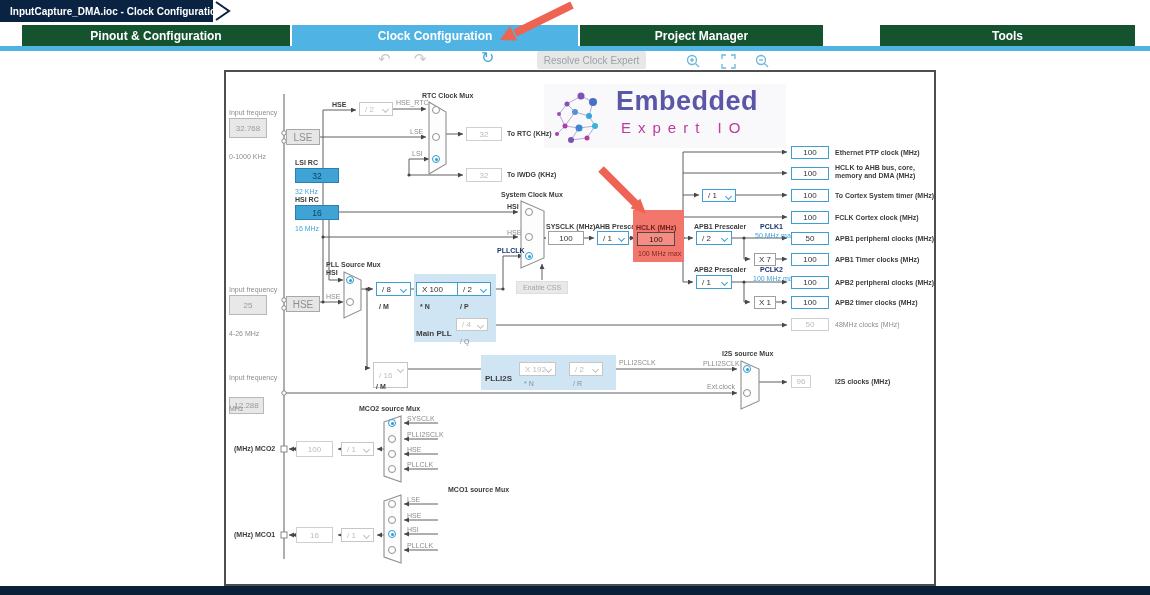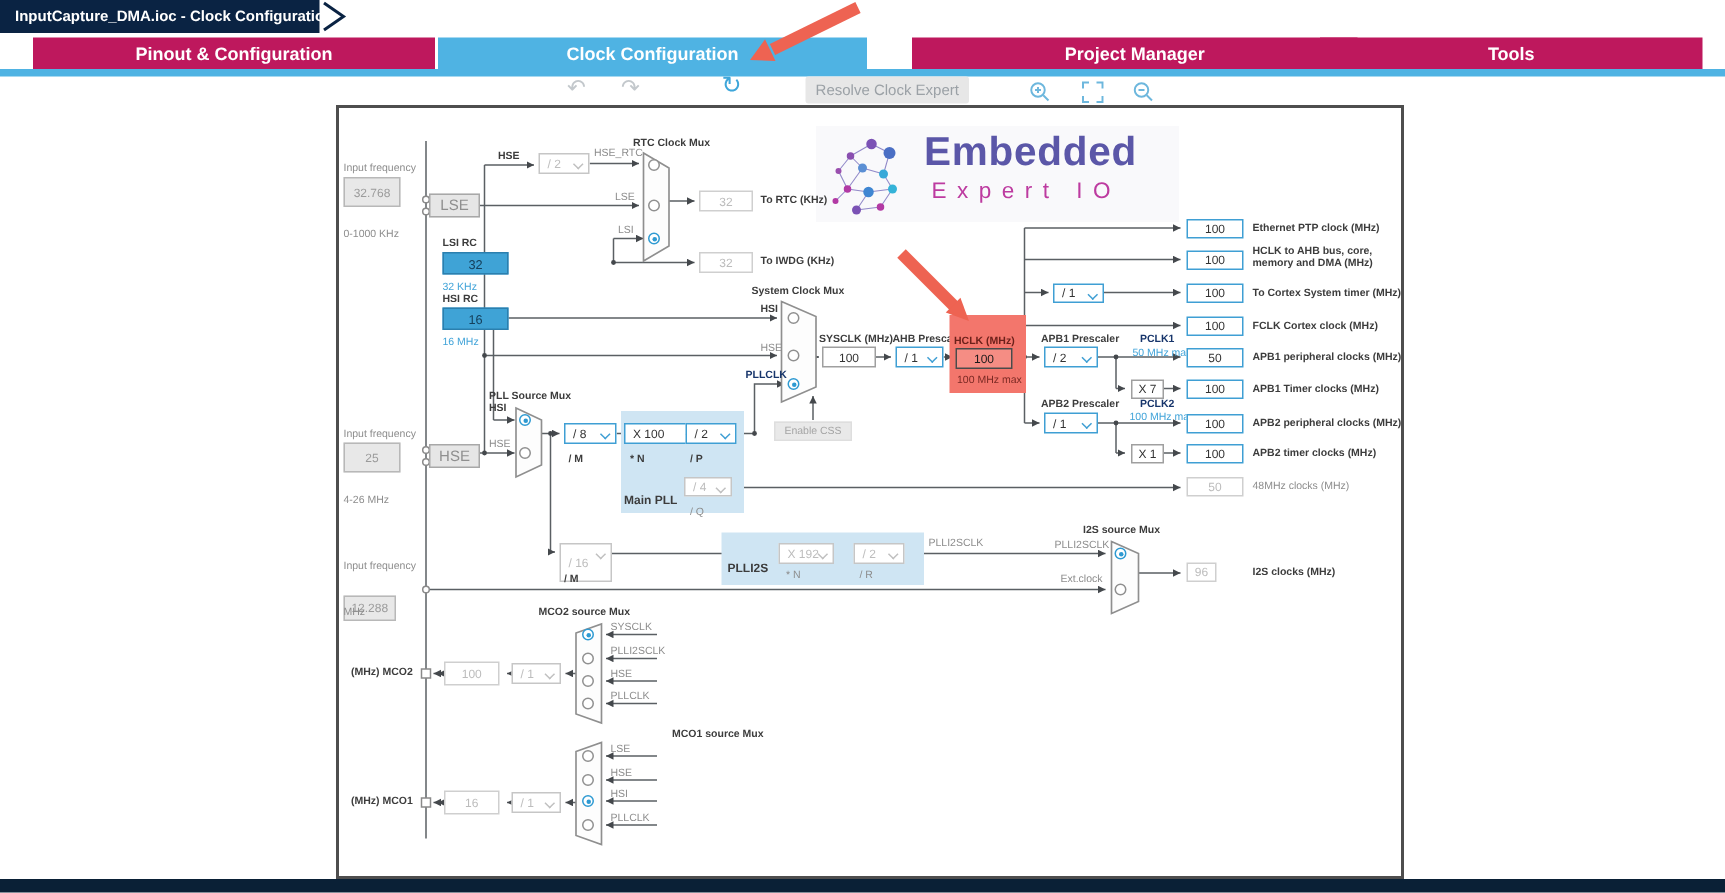--- a/index.html
+++ b/index.html
@@ -2,21 +2,21 @@
 <html><head>
 <meta charset="utf-8">
 <style>
   html,body{margin:0;padding:0}
   body{width:1150px;height:595px;position:relative;font-family:"Liberation Sans",sans-serif;background:#fff;overflow:hidden}
   .abs{position:absolute}
   
   #titlebar{position:absolute;left:0;top:0;width:213px;height:22px;background:#0a2343;color:#fff;
             display:flex;align-items:center;padding-left:10px;box-sizing:border-box;
             font-size:10px;font-weight:bold;white-space:nowrap}
-  .tab{position:absolute;top:25px;height:21px;background:#be185d;color:#fff;font-size:12px;font-weight:bold;
+  .tab{position:absolute;top:25px;height:21px;background:#14532d;color:#fff;font-size:12px;font-weight:bold;
        display:flex;align-items:center;justify-content:center;cursor:pointer}
   .tab.active{background:#4fb3e3}
   #tabstrip{position:absolute;left:0;top:46px;width:1150px;height:5px;background:#4fb3e3}
   #bottombar{position:absolute;left:0;top:586px;width:1150px;height:9px;background:#0a2036}
   
   .tbicon{position:absolute;font-size:15px;color:#c3c8cc;cursor:pointer;line-height:1}
   .tbicon.blue{color:#3ea6da;font-size:16px}
   #resolvebtn{position:absolute;left:537px;top:51px;width:109px;height:18px;background:#e7e7e7;color:#9ba1a6;
               font-size:10px;display:flex;align-items:center;justify-content:center;border-radius:2px}
   
@@ -70,21 +70,21 @@
 <svg class="abs" style="left:212px;top:0" width="34" height="22">
   <polyline points="4,2 17,11 4,20" fill="#fff" stroke="#0a2343" stroke-width="2"></polyline>
 </svg>
 
 <div class="tab" style="left:22px;width:268px">
     <span>Pinout &amp; Configuration</span>
   </div>
 <div class="tab active" style="left:292px;width:286px">
     <span>Clock Configuration</span>
   </div>
-<div class="tab" style="left:608px;width:297px">
+<div class="tab" style="left:580px;width:243px">
     <span>Project Manager</span>
   </div>
 <div class="tab" style="left:880px;width:255px">
     <span>Tools</span>
   </div>
 <div id="tabstrip"></div>
 
 <div class="tbicon" style="left:378px;top:51px">↶</div>
 <div class="tbicon" style="left:414px;top:51px">↷</div>
 <div class="tbicon blue" style="left:481px;top:50px">↻</div>

